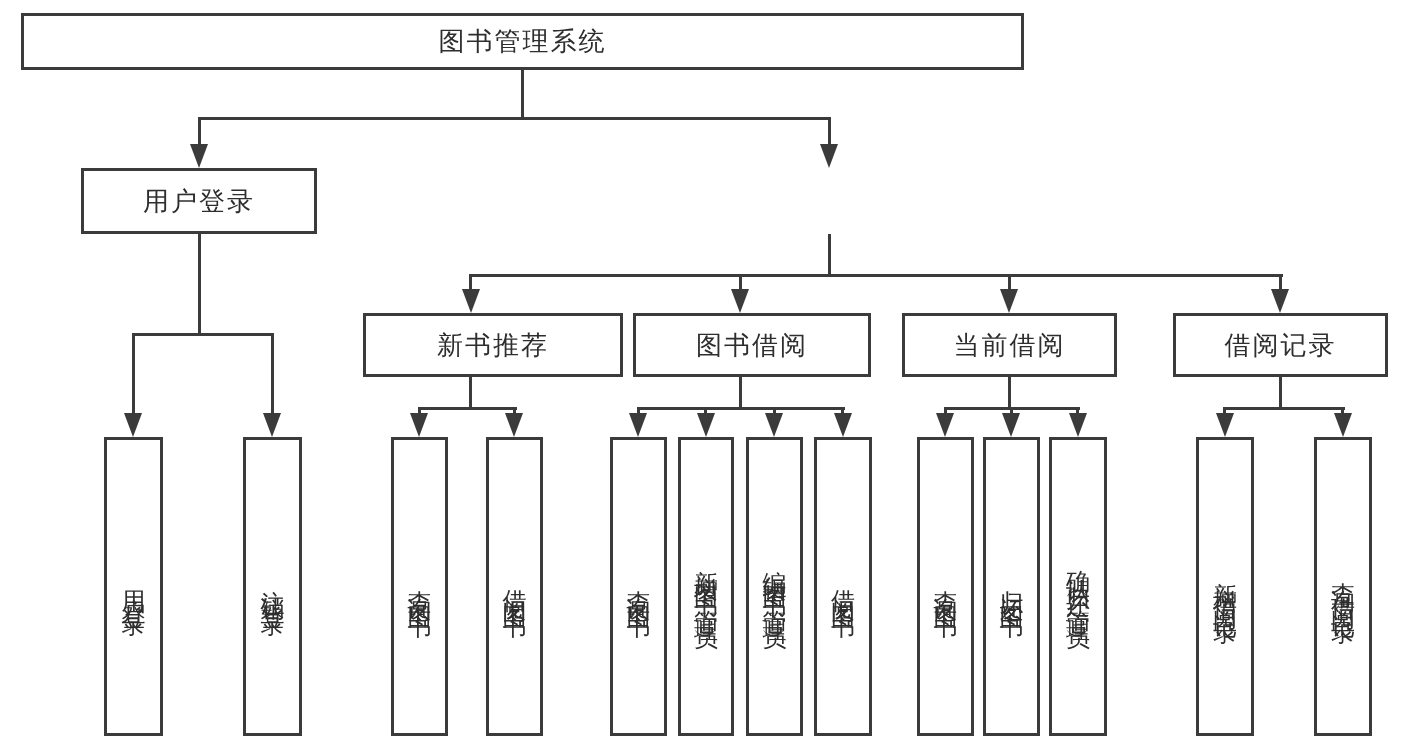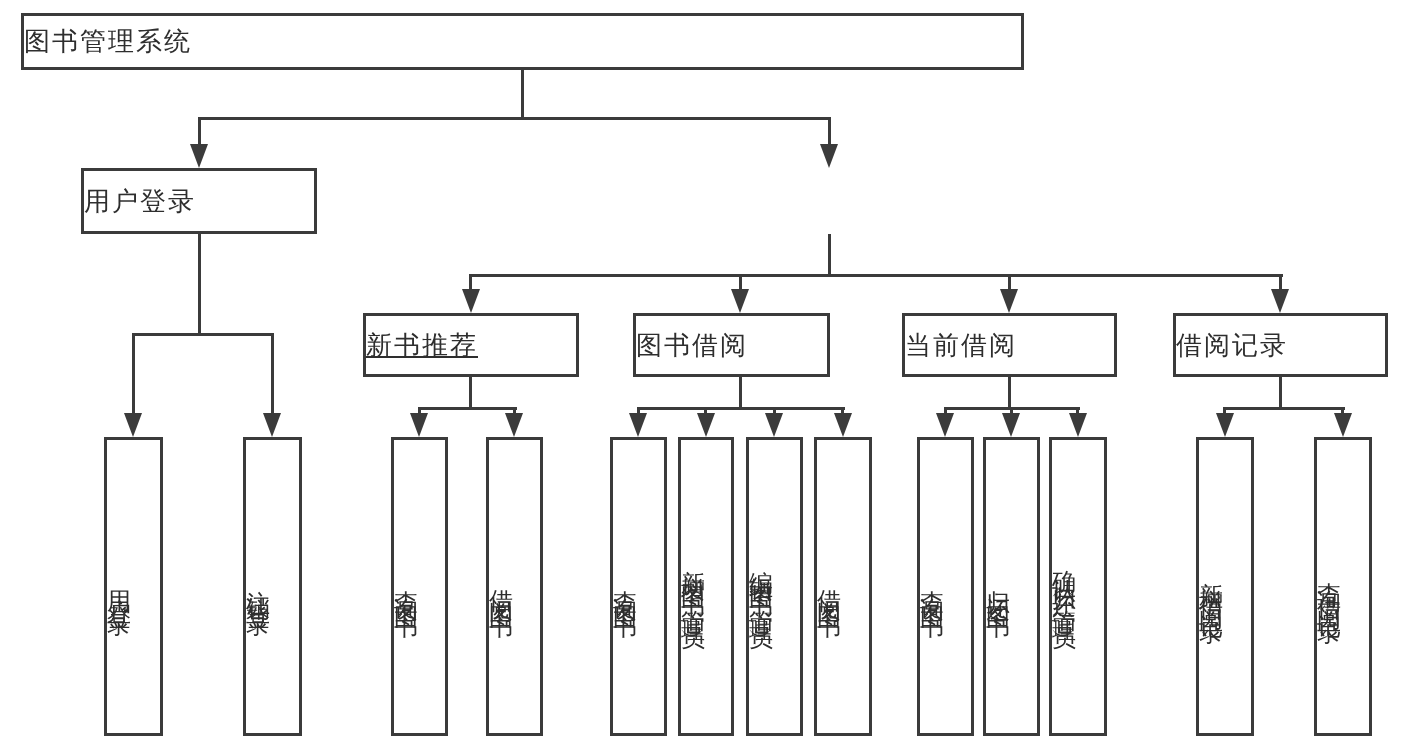--- a/index.html
+++ b/index.html
@@ -16,20 +16,21 @@
     overflow: hidden;
     color: #2e2e2e;
   }
   .box {
     position: absolute;
     box-sizing: border-box;
     border: 3px solid #3b3b3b;
     background: #ffffff;
     display: flex;
     align-items: center;
+    justify-content: center;
   }
   .hlabel {
     font-size: 26px;
     letter-spacing: 2px;
     color: #2e2e2e;
     white-space: nowrap;
   }
   .leaf .vlabel {
     writing-mode: vertical-rl;
     text-orientation: mixed;
@@ -94,24 +95,24 @@
   <div class="hline" style="left:469px; top:274px; width:814px;"></div>
   <div class="vline" style="left:469px; top:274px; height:15px;"></div>
   <div class="arrow" style="left:462px; top:289px;"></div>
   <div class="vline" style="left:739px; top:274px; height:15px;"></div>
   <div class="arrow" style="left:731px; top:289px;"></div>
   <div class="vline" style="left:1008px; top:274px; height:15px;"></div>
   <div class="arrow" style="left:1000px; top:289px;"></div>
   <div class="vline" style="left:1279px; top:274px; height:15px;"></div>
   <div class="arrow" style="left:1271px; top:289px;"></div>
 
-  <div class="box" style="left:363px; top:313px; width:216px; height:64px;text-decoration:underline;">
+  <div class="box" style="left:363px; top:313px; width:260px; height:64px;">
     <span class="hlabel">新书推荐</span>
   </div>
-  <div class="box" style="left:633px; top:313px; width:197px; height:64px;">
+  <div class="box" style="left:633px; top:313px; width:238px; height:64px;">
     <span class="hlabel">图书借阅</span>
   </div>
   <div class="box" style="left:902px; top:313px; width:215px; height:64px;">
     <span class="hlabel">当前借阅</span>
   </div>
   <div class="box" style="left:1173px; top:313px; width:215px; height:64px;">
     <span class="hlabel">借阅记录</span>
   </div>
 
   <div class="vline" style="left:469px; top:377px; height:32px;"></div>

